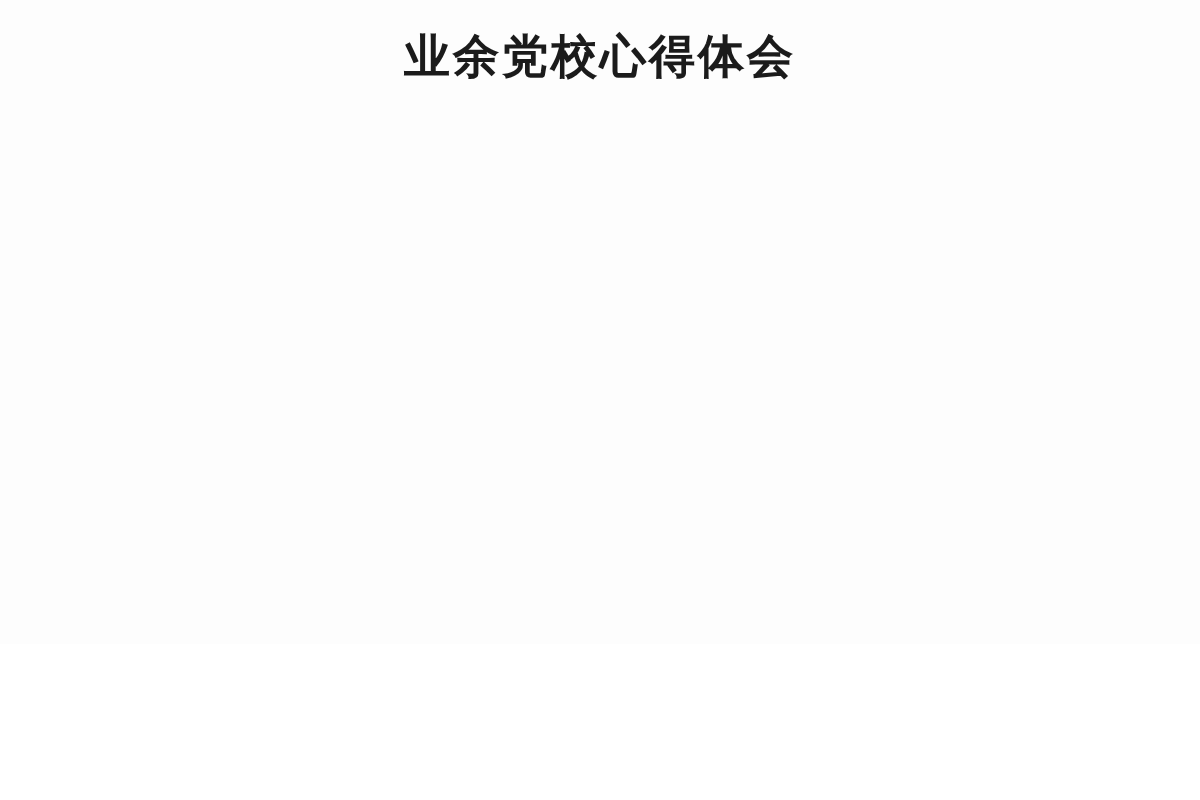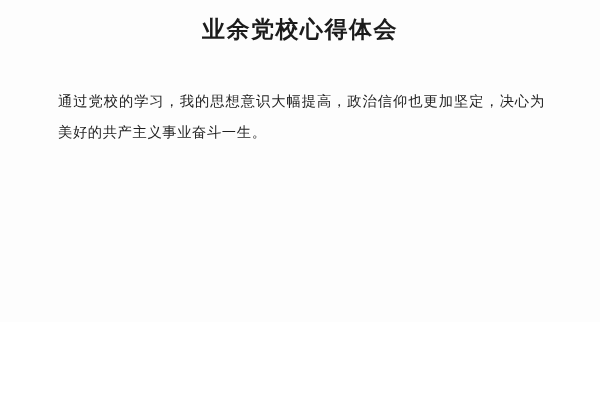--- a/index.html
+++ b/index.html
@@ -50,16 +50,15 @@
   }
 </style>
 </head>
 <body>
 
 <div class="page">
 
   <h1 class="doc-title">业余党校心得体会</h1>
 
   <div class="body-area">
-    <p class="para first">通过党校的学习，我的思想意识大幅提高，政治信仰也更加坚定，决心为美好的共产主义事业奋斗一生。</p>
   </div>
 
 </div>
 
 </body></html>

